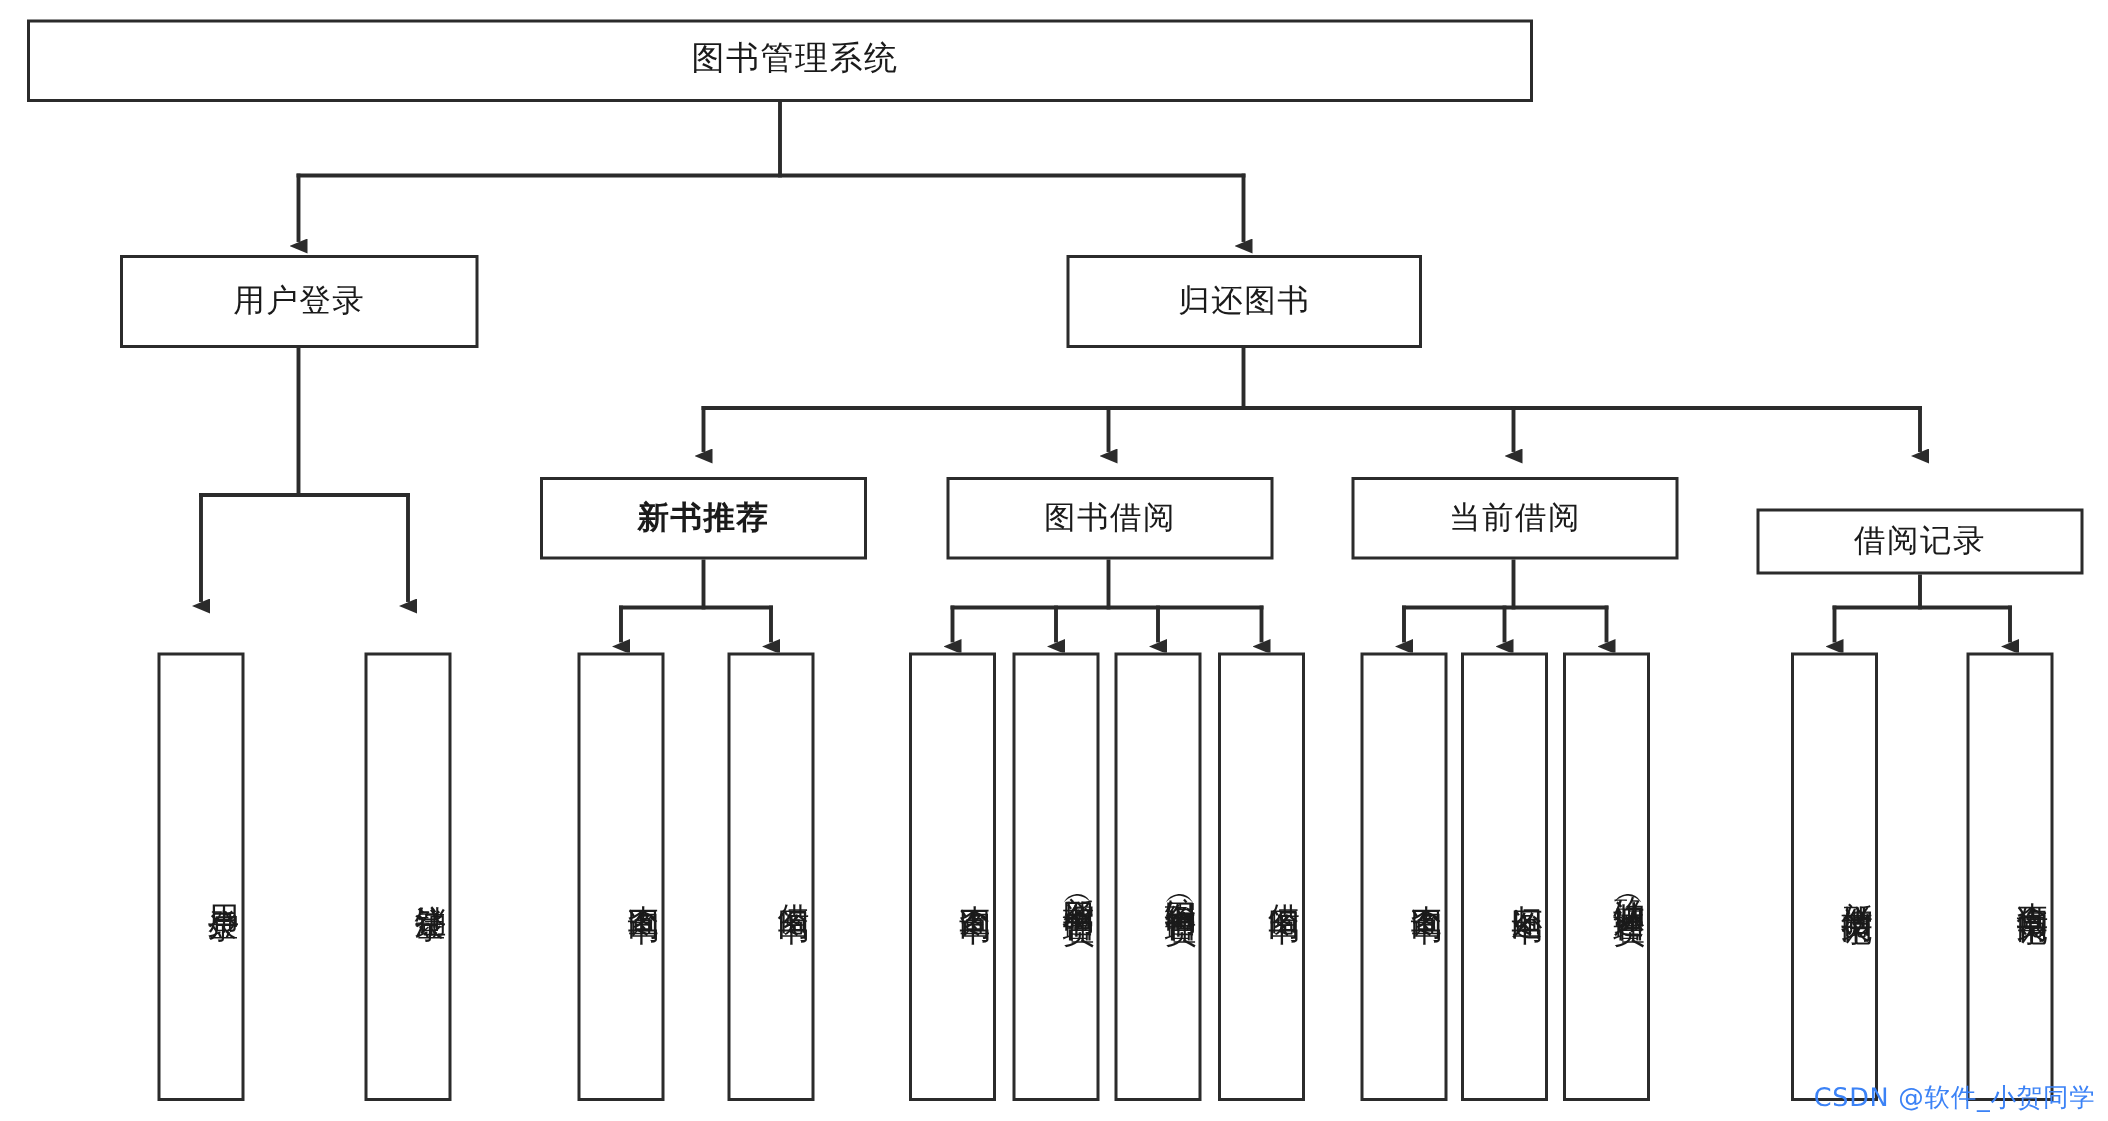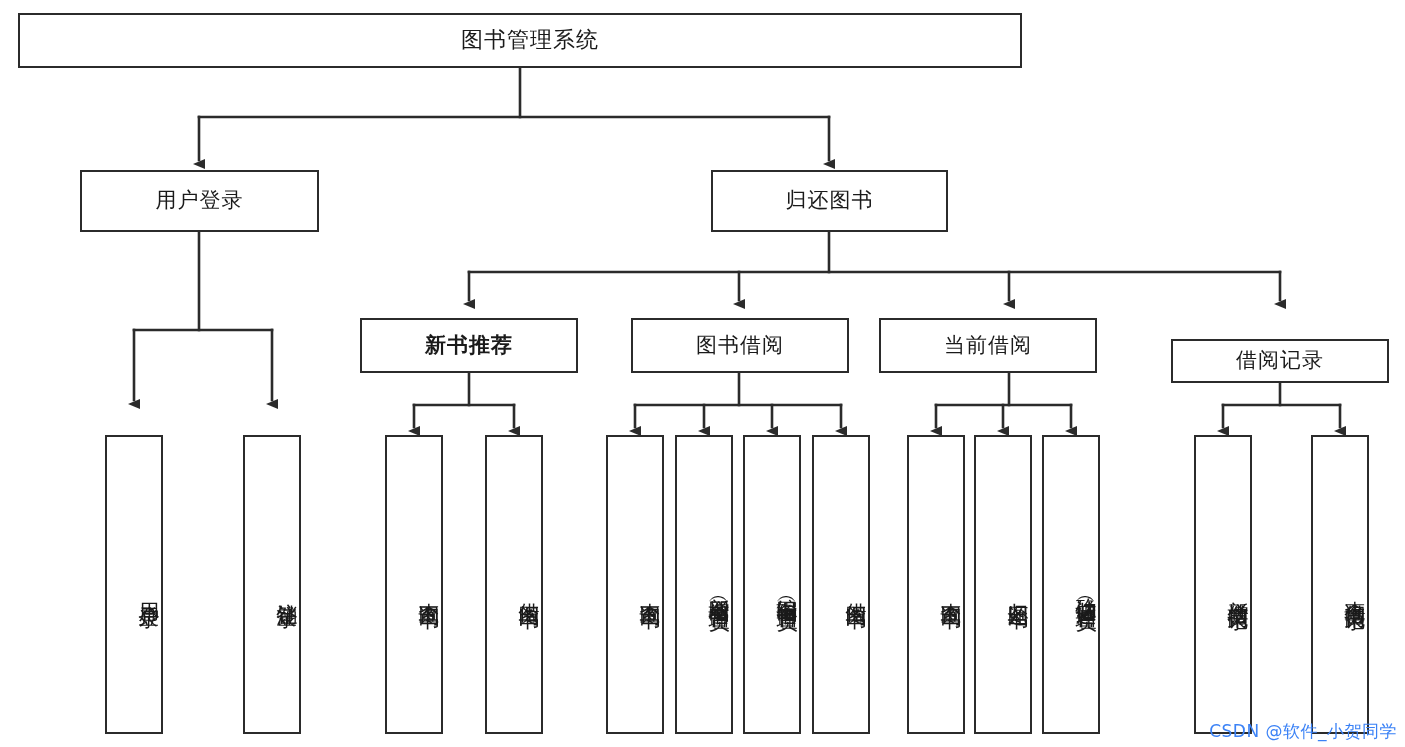--- a/index.html
+++ b/index.html
@@ -142,21 +142,21 @@
   </div>
 
   <div class="node horiz" style="left:360px; top:318px; width:218px; height:55px;font-weight:bold;">
     <span>新书推荐</span>
   </div>
 
   <div class="node horiz" style="left:631px; top:318px; width:218px; height:55px;">
     <span>图书借阅</span>
   </div>
 
-  <div class="node horiz" style="left:879px; top:318px; width:218px; height:55px;">
+  <div class="node horiz" style="left:901px; top:318px; width:218px; height:55px;">
     <span>当前借阅</span>
   </div>
 
   <div class="node horiz" style="left:1171px; top:318px; width:218px; height:44px;margin-top:21px;">
     <span>借阅记录</span>
   </div>
 
   <div class="node leaf" style="left:105px; top:435px; width:58px; height:299px;">
     <span class="vlabel">用户登录</span>
   </div>

